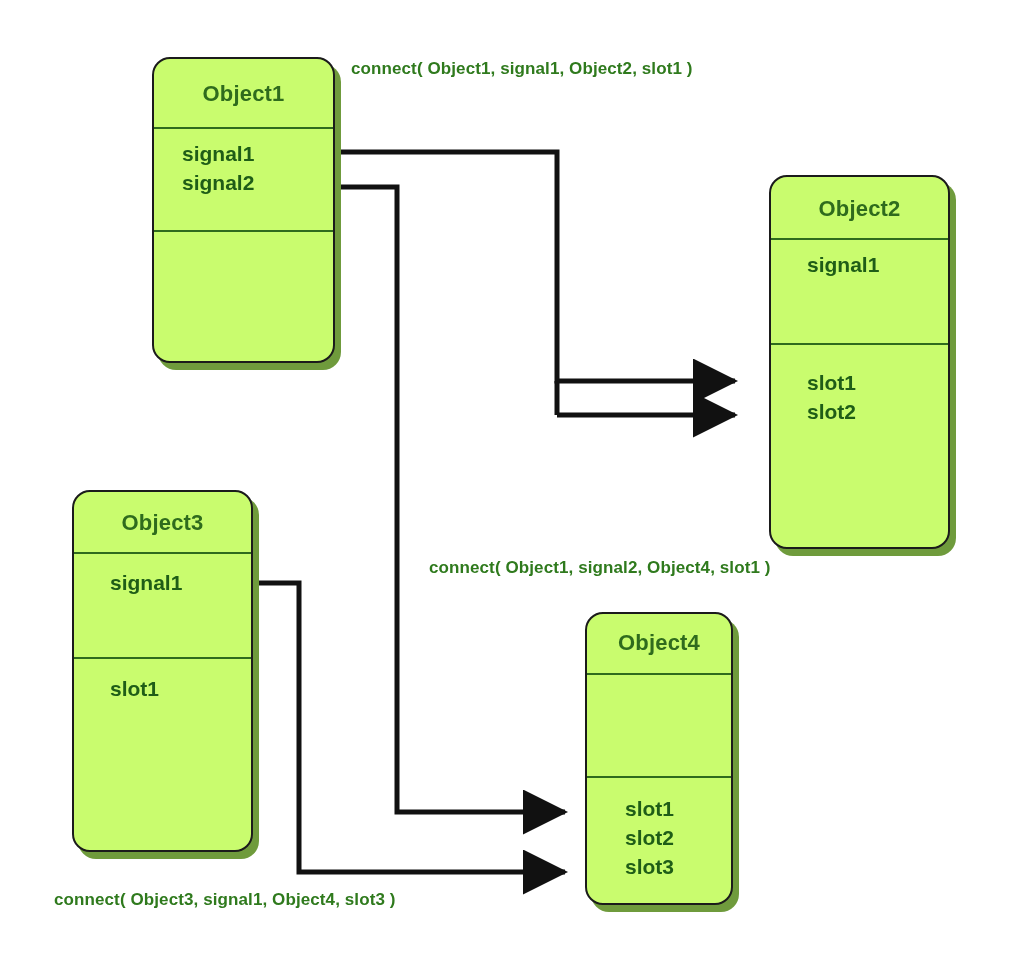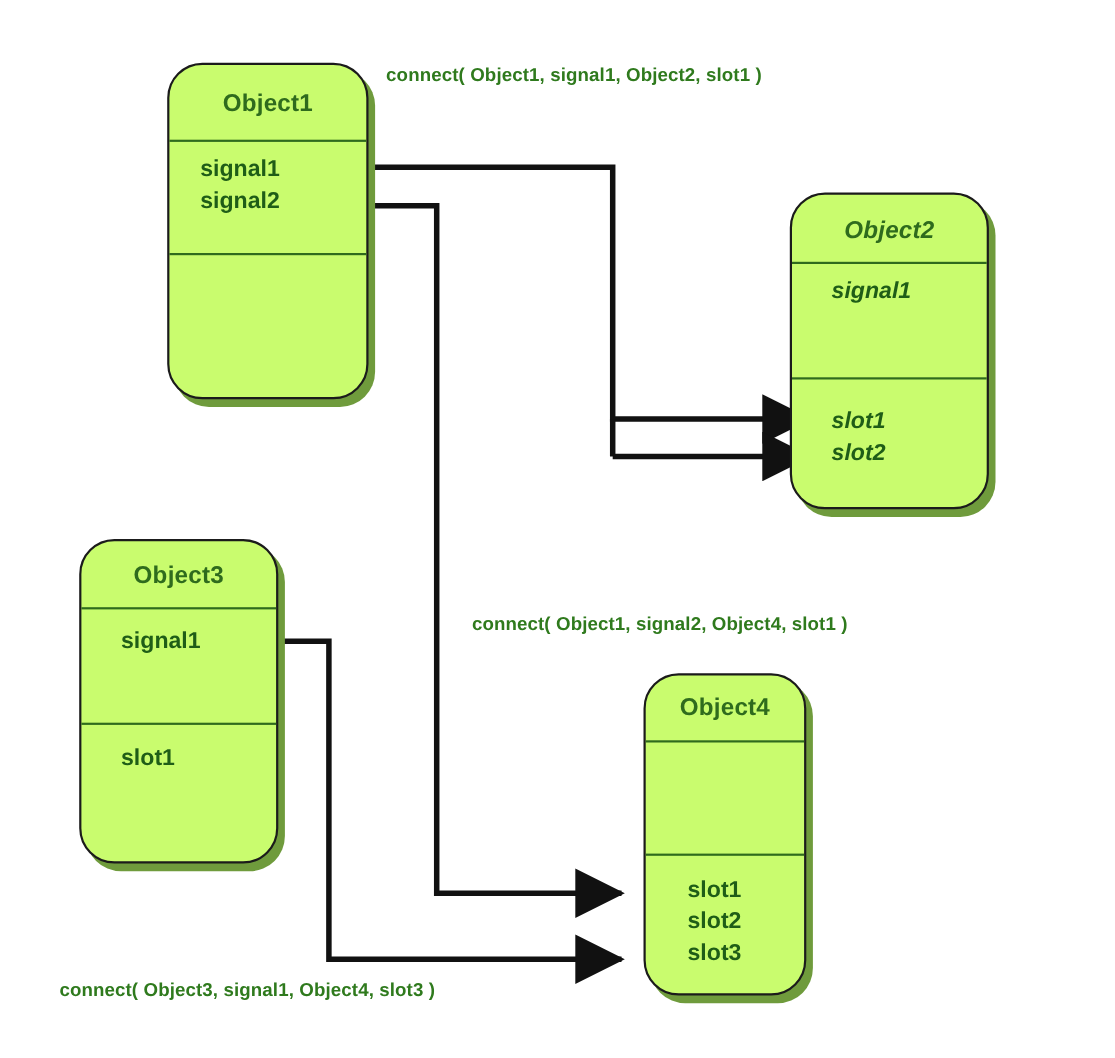--- a/index.html
+++ b/index.html
@@ -19,21 +19,21 @@
     position:absolute;
     left:0; top:0;
     width:1014px;
     height:962px;
   }
   .uml-box{
     position:absolute;
     box-sizing:border-box;
     background:#c9fc6e;
     border:2px solid #1b1b1b;
-    border-radius:32px;
+    border-radius:18px;
     box-shadow:6px 7px 0 0 #6f9b3c;
     z-index:5;
   }
   .divider{
     position:absolute;
     left:0;
     width:100%;
     height:0;
     border-top:2px solid #2f6b1d;
   }
@@ -100,34 +100,34 @@
     <div class="box-title" style="top:22px;">Object1</div>
     <div class="divider" style="top:68px;"></div>
     <div class="member-list" style="left:28px; top:80px;">
       <div>signal1</div>
       <div>signal2</div>
     </div>
     <div class="divider" style="top:171px;"></div>
     <div class="member-list" style="left:28px; top:184px;"></div>
   </div>
 
-  <div class="uml-box" id="box-object2" style="left:718px; top:175px; width:181px; height:288px;font-style:italic;">
+  <div class="uml-box" id="box-object2" style="left:769px; top:175px; width:181px; height:374px;">
     <div class="box-title" style="top:19px;">Object2</div>
     <div class="divider" style="top:61px;"></div>
     <div class="member-list" style="left:36px; top:73px;">
       <div>signal1</div>
     </div>
     <div class="divider" style="top:166px;"></div>
     <div class="member-list" style="left:36px; top:191px;">
       <div>slot1</div>
       <div>slot2</div>
     </div>
   </div>
 
-  <div class="uml-box" id="box-object3" style="left:72px; top:490px; width:181px; height:295px;">
+  <div class="uml-box" id="box-object3" style="left:72px; top:490px; width:181px; height:362px;">
     <div class="box-title" style="top:18px;">Object3</div>
     <div class="divider" style="top:60px;"></div>
     <div class="member-list" style="left:36px; top:76px;">
       <div>signal1</div>
     </div>
     <div class="divider" style="top:165px;"></div>
     <div class="member-list" style="left:36px; top:182px;">
       <div>slot1</div>
     </div>
   </div>

